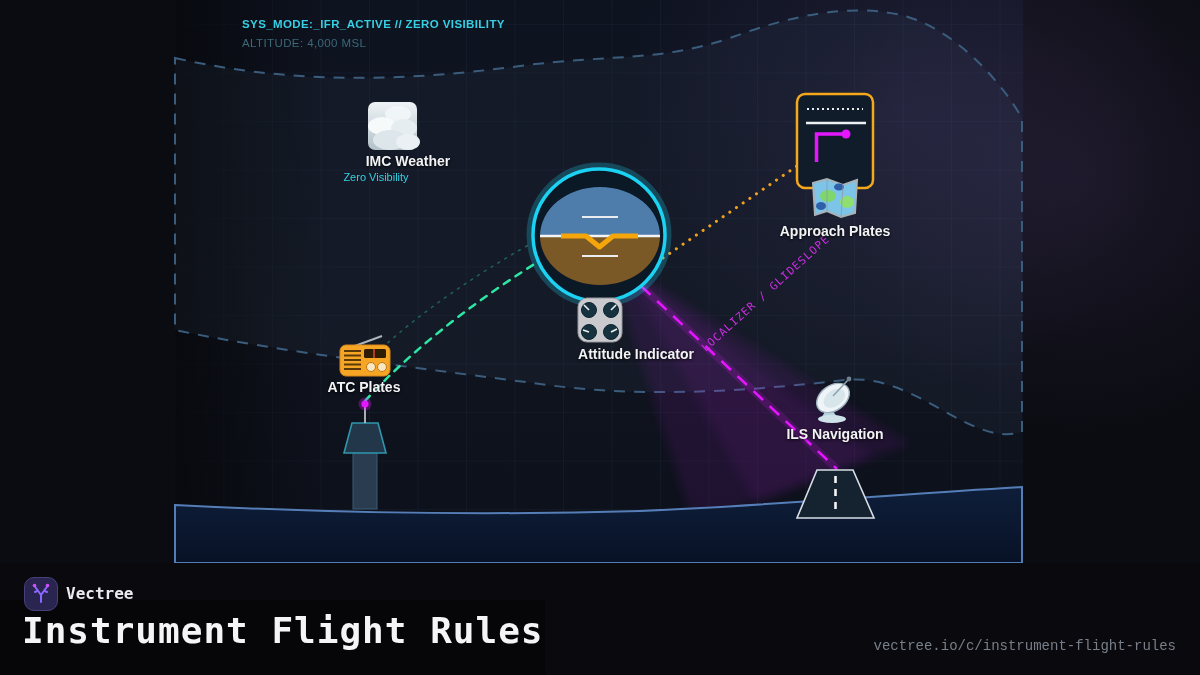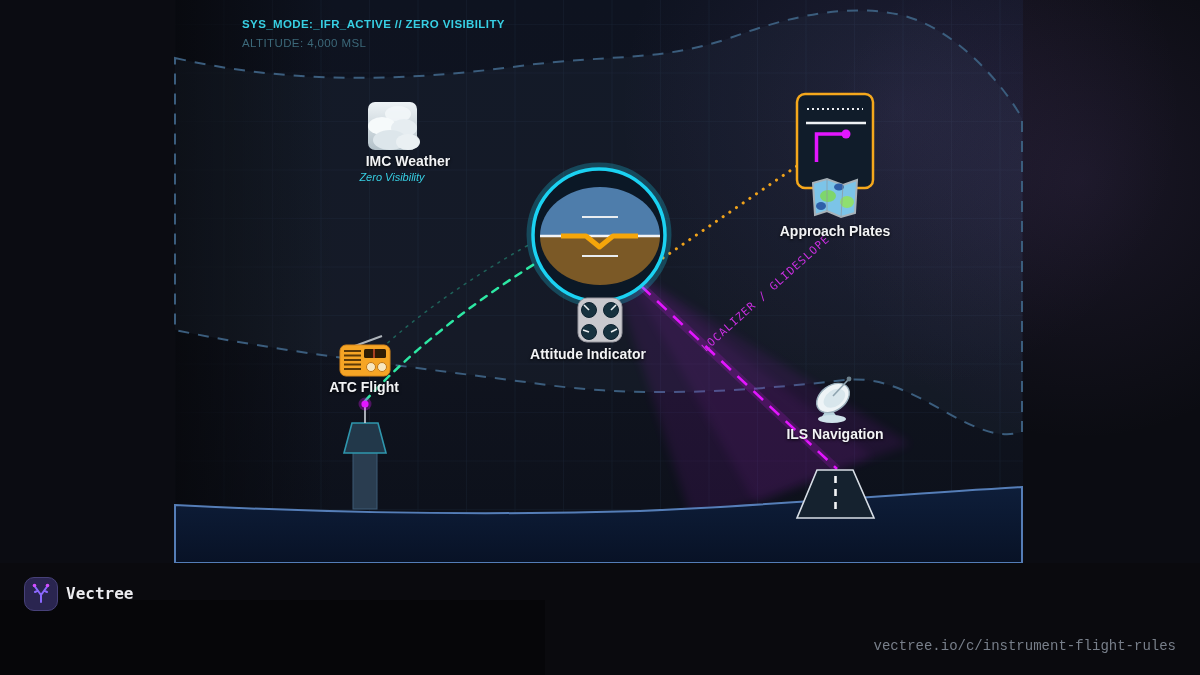--- a/index.html
+++ b/index.html
@@ -13,23 +13,23 @@
          font-family:"Liberation Sans",sans-serif;}
   svg.scene{position:absolute;left:0;top:0;}
   .hud{position:absolute;left:242px;font-family:Liberation Sans, sans-serif;
        letter-spacing:.4px;white-space:pre;}
   .hud-1{top:18px;font-size:11.5px;color:var(--accent-cyan);font-weight:bold;}
   .hud-2{top:37px;font-size:11.5px;color:var(--text-dim);text-align:right;}
   .node-label{position:absolute;transform:translateX(-50%);color:var(--label-white);
       font-weight:bold;font-size:14px;white-space:nowrap;text-shadow:0 1px 3px rgba(0,0,0,.9);}
   .node-sublabel{position:absolute;transform:translateX(-50%);color:var(--accent-cyan);
       font-size:11px;white-space:nowrap;}
-  .lbl-imc{left:392px;top:153px;padding-left:32px;} .sub-imc{left:392px;top:171px;font-style:italic;}
+  .lbl-imc{left:392px;top:153px;padding-left:32px;} .sub-imc{left:376px;top:171px;}
   .lbl-atc{left:364px;top:379px;}
-  .lbl-att{left:588px;top:346px;}
+  .lbl-att{left:636px;top:346px;}
   .lbl-plates{left:835px;top:223px;}
   .lbl-ils{left:835px;top:426px;}
   .footer{position:absolute;left:0;top:563px;width:1200px;height:140px;background:#0a0a0e;}
   .footer-strip{position:absolute;left:0;top:37px;width:545px;height:75px;background:rgba(0,0,0,.3);}
   .logo{position:absolute;left:24px;top:14px;width:34px;height:34px;border-radius:10px;
         background:#2a2550;border:1px solid #474179;display:flex;align-items:center;justify-content:center;}
   .brand-name{position:absolute;left:66px;top:21px;font-family:"DejaVu Sans Mono",monospace;
         font-weight:bold;font-size:16px;color:#ececf0;}
   .brand-title{position:absolute;left:22px;top:47px;font-family:"DejaVu Sans Mono",monospace;
         font-weight:bold;font-size:36px;letter-spacing:1px;color:#f5f5f7;}
@@ -198,31 +198,32 @@
     <line x1="0" y1="-2" x2="15" y2="-18" stroke="#8fa4b0" stroke-width="1.6"></line>
     <circle cx="16" cy="-19" r="2.4" fill="#6d828e"></circle>
   </g>
 </svg>
 
 <div class="hud hud-1">SYS_MODE:_IFR_ACTIVE // ZERO VISIBILITY</div>
 <div class="hud hud-2">ALTITUDE: 4,000 MSL</div>
 
 <div class="node-label lbl-imc">IMC Weather</div>
 <div class="node-sublabel sub-imc">Zero Visibility</div>
-<div class="node-label lbl-atc">ATC Flight</div>
+<div class="node-label lbl-atc">ATC Plates</div>
 <div class="node-label lbl-att">Attitude Indicator</div>
 <div class="node-label lbl-plates">Approach Plates</div>
 <div class="node-label lbl-ils">ILS Navigation</div>
 
 <div class="footer">
   <div class="footer-strip"></div>
   <div class="logo">
     <svg width="26" height="26" viewBox="0 0 26 26">
       <path d="M13,21 L13,14 M13,14 L6.5,5 M13,14 L19.5,5 M9.5,9.8 L7,11 M16.5,9.8 L19,11" fill="none" stroke="#8b68ff" stroke-width="2" stroke-linecap="round"></path>
       <circle cx="6.5" cy="4.5" r="1.8" fill="#d24dff"></circle>
       <circle cx="19.5" cy="4.5" r="1.8" fill="#d24dff"></circle>
     </svg>
   </div>
   <div class="brand-name">Vectree</div>
+  <div class="brand-title">Instrument Flight Rules</div>
   <div class="brand-url">vectree.io/c/instrument-flight-rules</div>
 </div>
 
 </div>
 
 </body></html>

